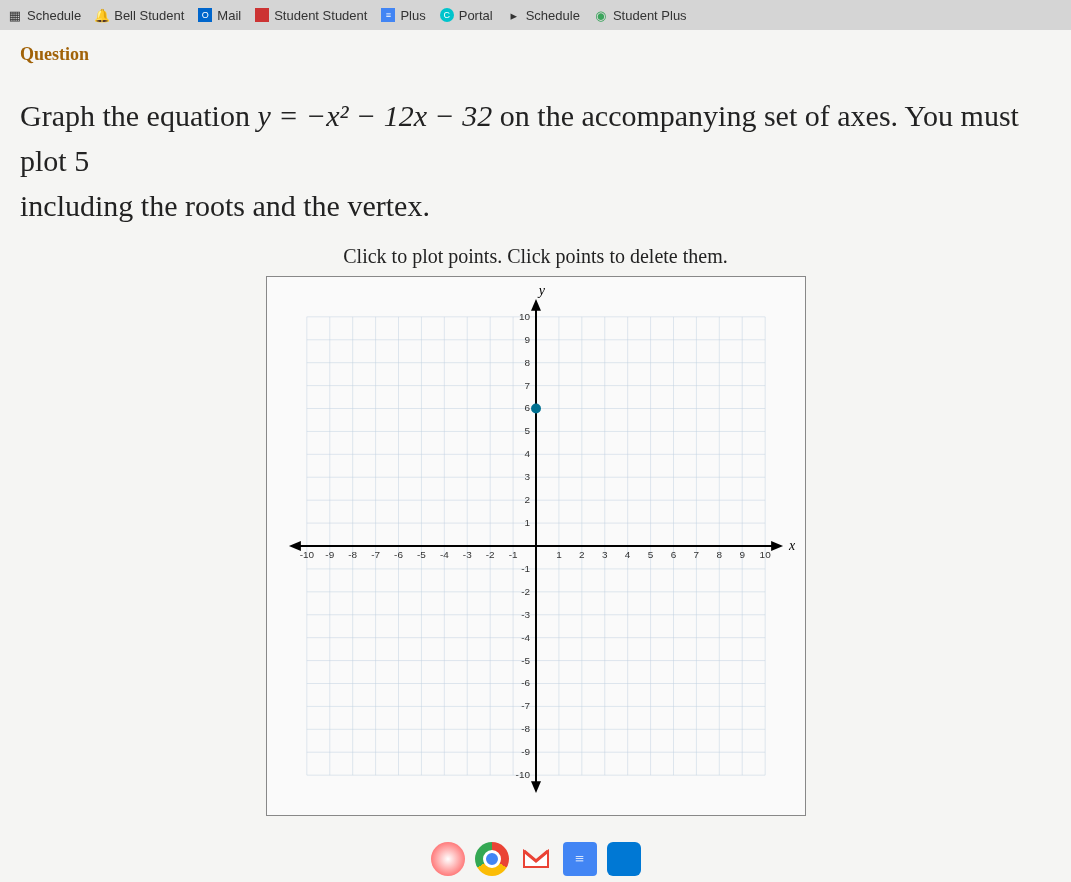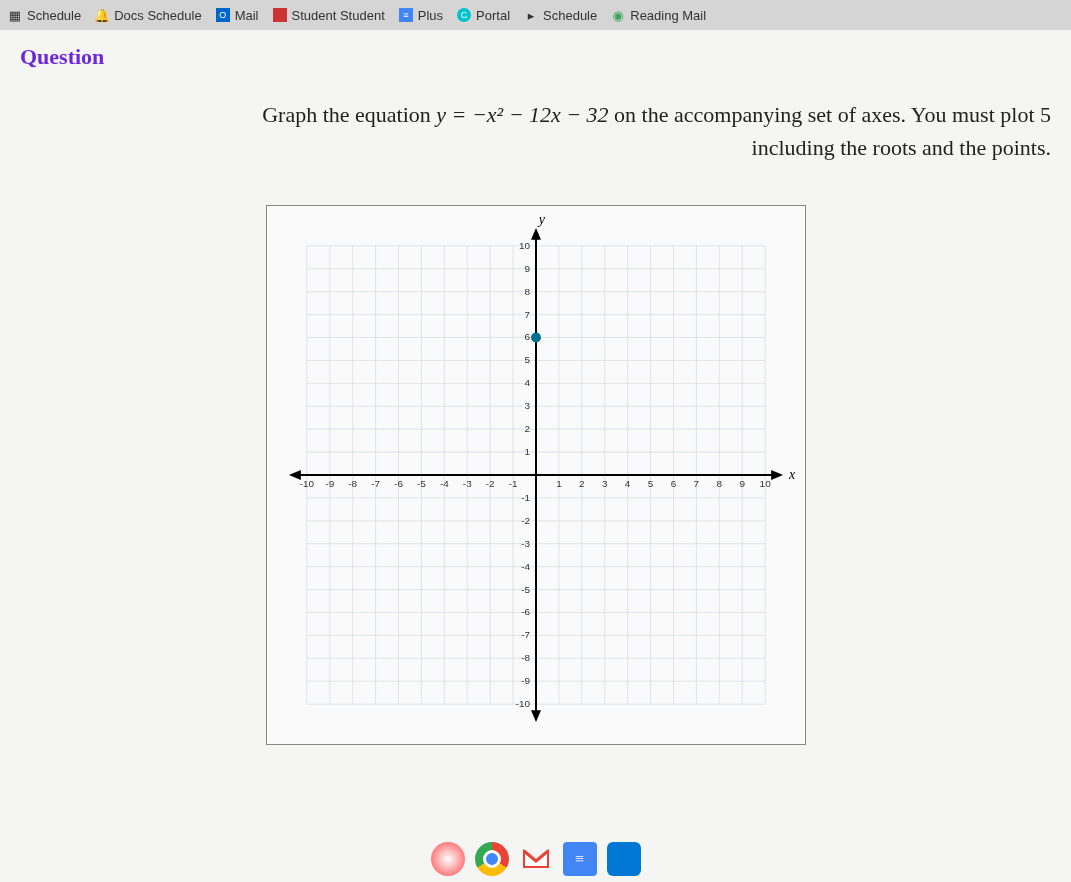--- a/index.html
+++ b/index.html
@@ -35,32 +35,31 @@
       align-items: center;
       justify-content: center;
     }
     .content-area {
       background: #f5f5f3;
       padding: 14px 20px;
       height: calc(100% - 30px);
     }
     .question-header {
       font-family: Georgia, serif;
-      font-size: 22px;
+      font-size: 18px;
       font-weight: bold;
-      color: #6d28d9;
+      color: #a16207;
       margin-bottom: 28px;
     }
     .question-text {
       font-family: Georgia, serif;
-      font-size: 22px;
+      font-size: 30px;
       color: #222;
       line-height: 1.5;
-      margin-bottom: 41px;
-      text-align: right;
+      margin-bottom: 17px;
     }
     .math-var { font-style: italic; }
     .instruction {
       font-family: Georgia, serif;
       font-size: 20px;
       color: #222;
       text-align: center;
       width: 540px;
       margin: 0 auto 8px;
     }
@@ -105,21 +104,21 @@
 </head>
 <body>
 
 <div class="bookmark-bar">
   <div class="bookmark">
     <span class="bookmark-icon">▦</span>
     <span>Schedule</span>
   </div>
   <div class="bookmark">
     <span class="bookmark-icon">🔔</span>
-    <span>Docs Schedule</span>
+    <span>Bell Student</span>
   </div>
   <div class="bookmark">
     <span class="bookmark-icon" style="background:#0066cc;color:#fff;font-size:9px;width:14px;height:14px;display:inline-flex;align-items:center;justify-content:center;">O</span>
     <span>Mail</span>
   </div>
   <div class="bookmark">
     <span class="bookmark-icon" style="background:#cc3333;width:14px;height:14px;"></span>
     <span>Student Student</span>
   </div>
   <div class="bookmark">
@@ -129,32 +128,33 @@
   <div class="bookmark">
     <span class="bookmark-icon" style="background:#00c4cc;border-radius:50%;color:#fff;font-size:9px;width:14px;height:14px;display:inline-flex;align-items:center;justify-content:center;">C</span>
     <span>Portal</span>
   </div>
   <div class="bookmark">
     <span class="bookmark-icon">▸</span>
     <span>Schedule</span>
   </div>
   <div class="bookmark">
     <span class="bookmark-icon" style="color:#3ba55c;">◉</span>
-    <span>Reading Mail</span>
+    <span>Student Plus</span>
   </div>
 </div>
 
 <div class="content-area">
   <div class="question-header">Question</div>
 
   <div class="question-text">
     <span>Graph the equation </span><span class="math-var">y</span><span class="math-var"> = −x² − 12x − 32</span><span> on the accompanying set of axes. You must plot 5 </span><br>
-    <span>including the roots and the points.</span>
-  </div>
-
+    <span>including the roots and the vertex.</span>
+  </div>
+
+  <div class="instruction">Click to plot points. Click points to delete them.</div>
 
   <div class="graph-container">
     <svg class="graph-svg" viewBox="0 0 540 540">
       <g id="grid-lines">
           <line x1="40" y1="500" x2="40" y2="40" class="grid-line"></line>
           <line x1="40" y1="500" x2="500" y2="500" class="grid-line"></line>
           <line x1="63" y1="500" x2="63" y2="40" class="grid-line"></line>
           <line x1="40" y1="477" x2="500" y2="477" class="grid-line"></line>
           <line x1="86" y1="500" x2="86" y2="40" class="grid-line"></line>
           <line x1="40" y1="454" x2="500" y2="454" class="grid-line"></line>

